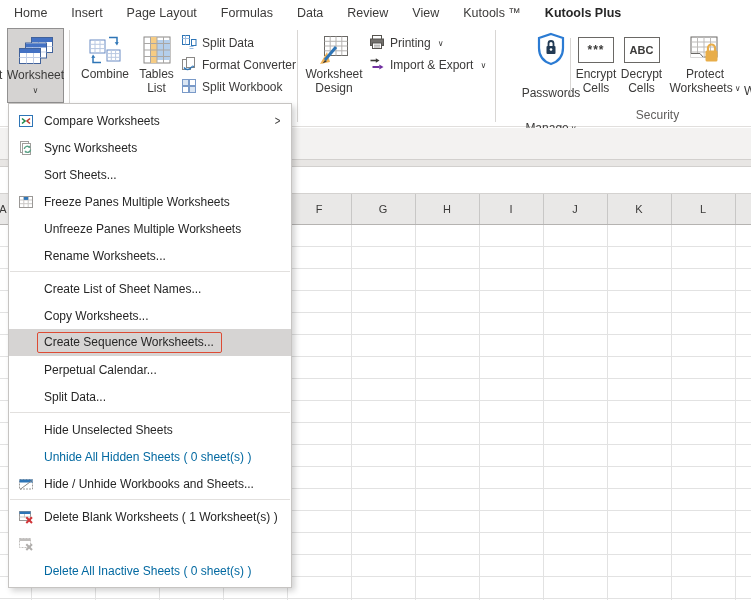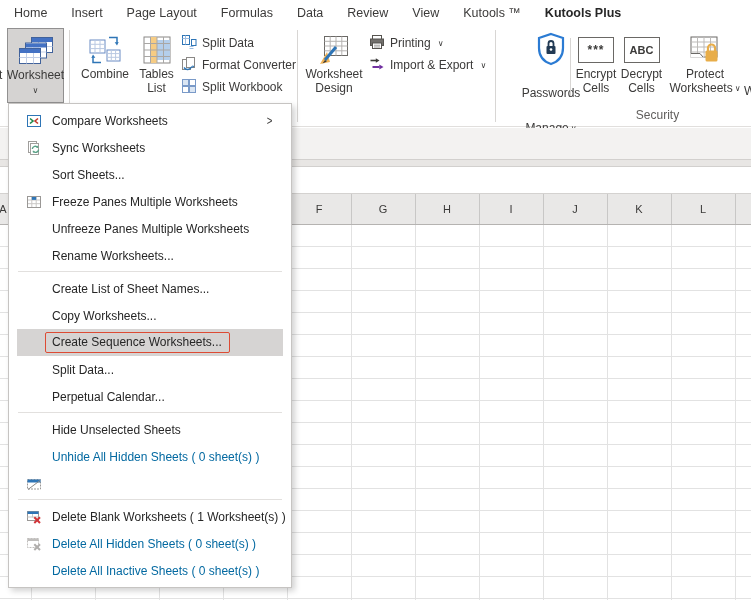--- a/index.html
+++ b/index.html
@@ -61,21 +61,21 @@
           font-size:11px; color:#3b3a39; }
   .grid { position:absolute; left:0; top:225px; width:751px; height:375px; background-color:#fff;
           background-image:
             repeating-linear-gradient(to right,#e2e2e2 0 1px,transparent 1px 64px),
             repeating-linear-gradient(to bottom,transparent 0 21px,#e2e2e2 21px 22px);
           background-position:31px 0, 0 0; }
 
   
   .menu { position:absolute; left:8px; top:103px; width:284px; height:485px; z-index:10;
           background:#fff; border:1px solid #c6c4c2; box-shadow:3px 3px 6px rgba(0,0,0,0.18);
-          padding:3px 8px; display:flex; flex-direction:column; }
+          padding:3px 0; display:flex; flex-direction:column; }
   .menu-item { flex:0 0 27px; height:27px; display:flex; align-items:center; padding-left:9px;
                position:relative; font-size:12px; color:#262626; white-space:nowrap; cursor:pointer; }
   .menu-item .mi-icon { width:16px; height:16px; flex:0 0 16px; margin-right:10px; }
   .menu-item .mi-icon svg { width:16px; height:16px; display:block; }
   .menu-item.disabled { color:#0369a1; cursor:default; }
   .menu-item.highlighted { background:#d6d4d3; }
   .menu-item.highlighted .mi-label { border:1px solid #dd4b34; border-radius:2px;
                padding:2px 7px 3px 6px; margin-left:-7px; }
   .menu-item .submenu-arrow { position:absolute; right:10px; font-size:12px; color:#3b3a39;
                transform:scaleX(0.8); }
@@ -343,43 +343,44 @@
       <div class="menu-item">
         <span class="mi-icon"></span>
         <span class="mi-label">Copy Worksheets...</span>
       </div>
       <div class="menu-item highlighted">
         <span class="mi-icon"></span>
         <span class="mi-label">Create Sequence Worksheets...</span>
       </div>
       <div class="menu-item">
         <span class="mi-icon"></span>
+        <span class="mi-label">Perpetual Calendar...</span>
+      </div>
+      <div class="menu-item">
+        <span class="mi-icon"></span>
         <span class="mi-label">Split Data...</span>
-      </div>
-      <div class="menu-item">
-        <span class="mi-icon"></span>
-        <span class="mi-label">Perpetual Calendar...</span>
       </div>
       <div class="menu-sep"></div>
       <div class="menu-item">
         <span class="mi-icon"></span>
         <span class="mi-label">Hide Unselected Sheets</span>
       </div>
       <div class="menu-item disabled">
         <span class="mi-icon"></span>
         <span class="mi-label">Unhide All Hidden Sheets ( 0 sheet(s) )</span>
       </div>
       <div class="menu-item">
         <span class="mi-icon">
           <svg viewBox="0 0 16 16">
             <rect x="1.5" y="3.5" width="13" height="9.5" fill="#fff" stroke="#9a9896" stroke-dasharray="2 1"></rect>
             <rect x="1.5" y="3.5" width="13" height="3" fill="#2e75b6"></rect>
             <path d="M2 13.5L14 4.5" stroke="#8a8886"></path>
           </svg>
         </span>
+        <span class="mi-label">Hide / Unhide Workbooks and Sheets...</span>
       </div>
       <div class="menu-sep"></div>
       <div class="menu-item">
         <span class="mi-icon">
           <svg viewBox="0 0 16 16">
             <rect x="1.5" y="2.5" width="11" height="9" fill="#fff" stroke="#9a9896"></rect>
             <rect x="1.5" y="2.5" width="11" height="2.5" fill="#2e75b6"></rect>
             <path d="M1.5 8h11M6.5 5v3.5" stroke="#c9c7c5"></path>
             <path d="M8.3 8.3L14 14M14 8.3L8.3 14" stroke="#d13438" stroke-width="2"></path>
           </svg>
@@ -387,21 +388,20 @@
         <span class="mi-label">Delete Blank Worksheets ( 1 Worksheet(s) )</span>
       </div>
       <div class="menu-item disabled">
         <span class="mi-icon">
           <svg viewBox="0 0 16 16">
             <rect x="1.5" y="2.5" width="11" height="9" fill="#fff" stroke="#c0bebc" stroke-dasharray="2 1"></rect>
             <rect x="1.5" y="2.5" width="11" height="2.5" fill="#c0bebc"></rect>
             <path d="M8.3 8.3L14 14M14 8.3L8.3 14" stroke="#b0aeac" stroke-width="2"></path>
           </svg>
         </span>
-        <span class="mi-label">Delete All Hidden Sheets ( 0 sheet(s) )</span>
       </div>
       <div class="menu-item disabled">
         <span class="mi-icon"></span>
         <span class="mi-label">Delete All Inactive Sheets ( 0 sheet(s) )</span>
       </div>
     </div>
 
 </div>
 
 </body></html>

